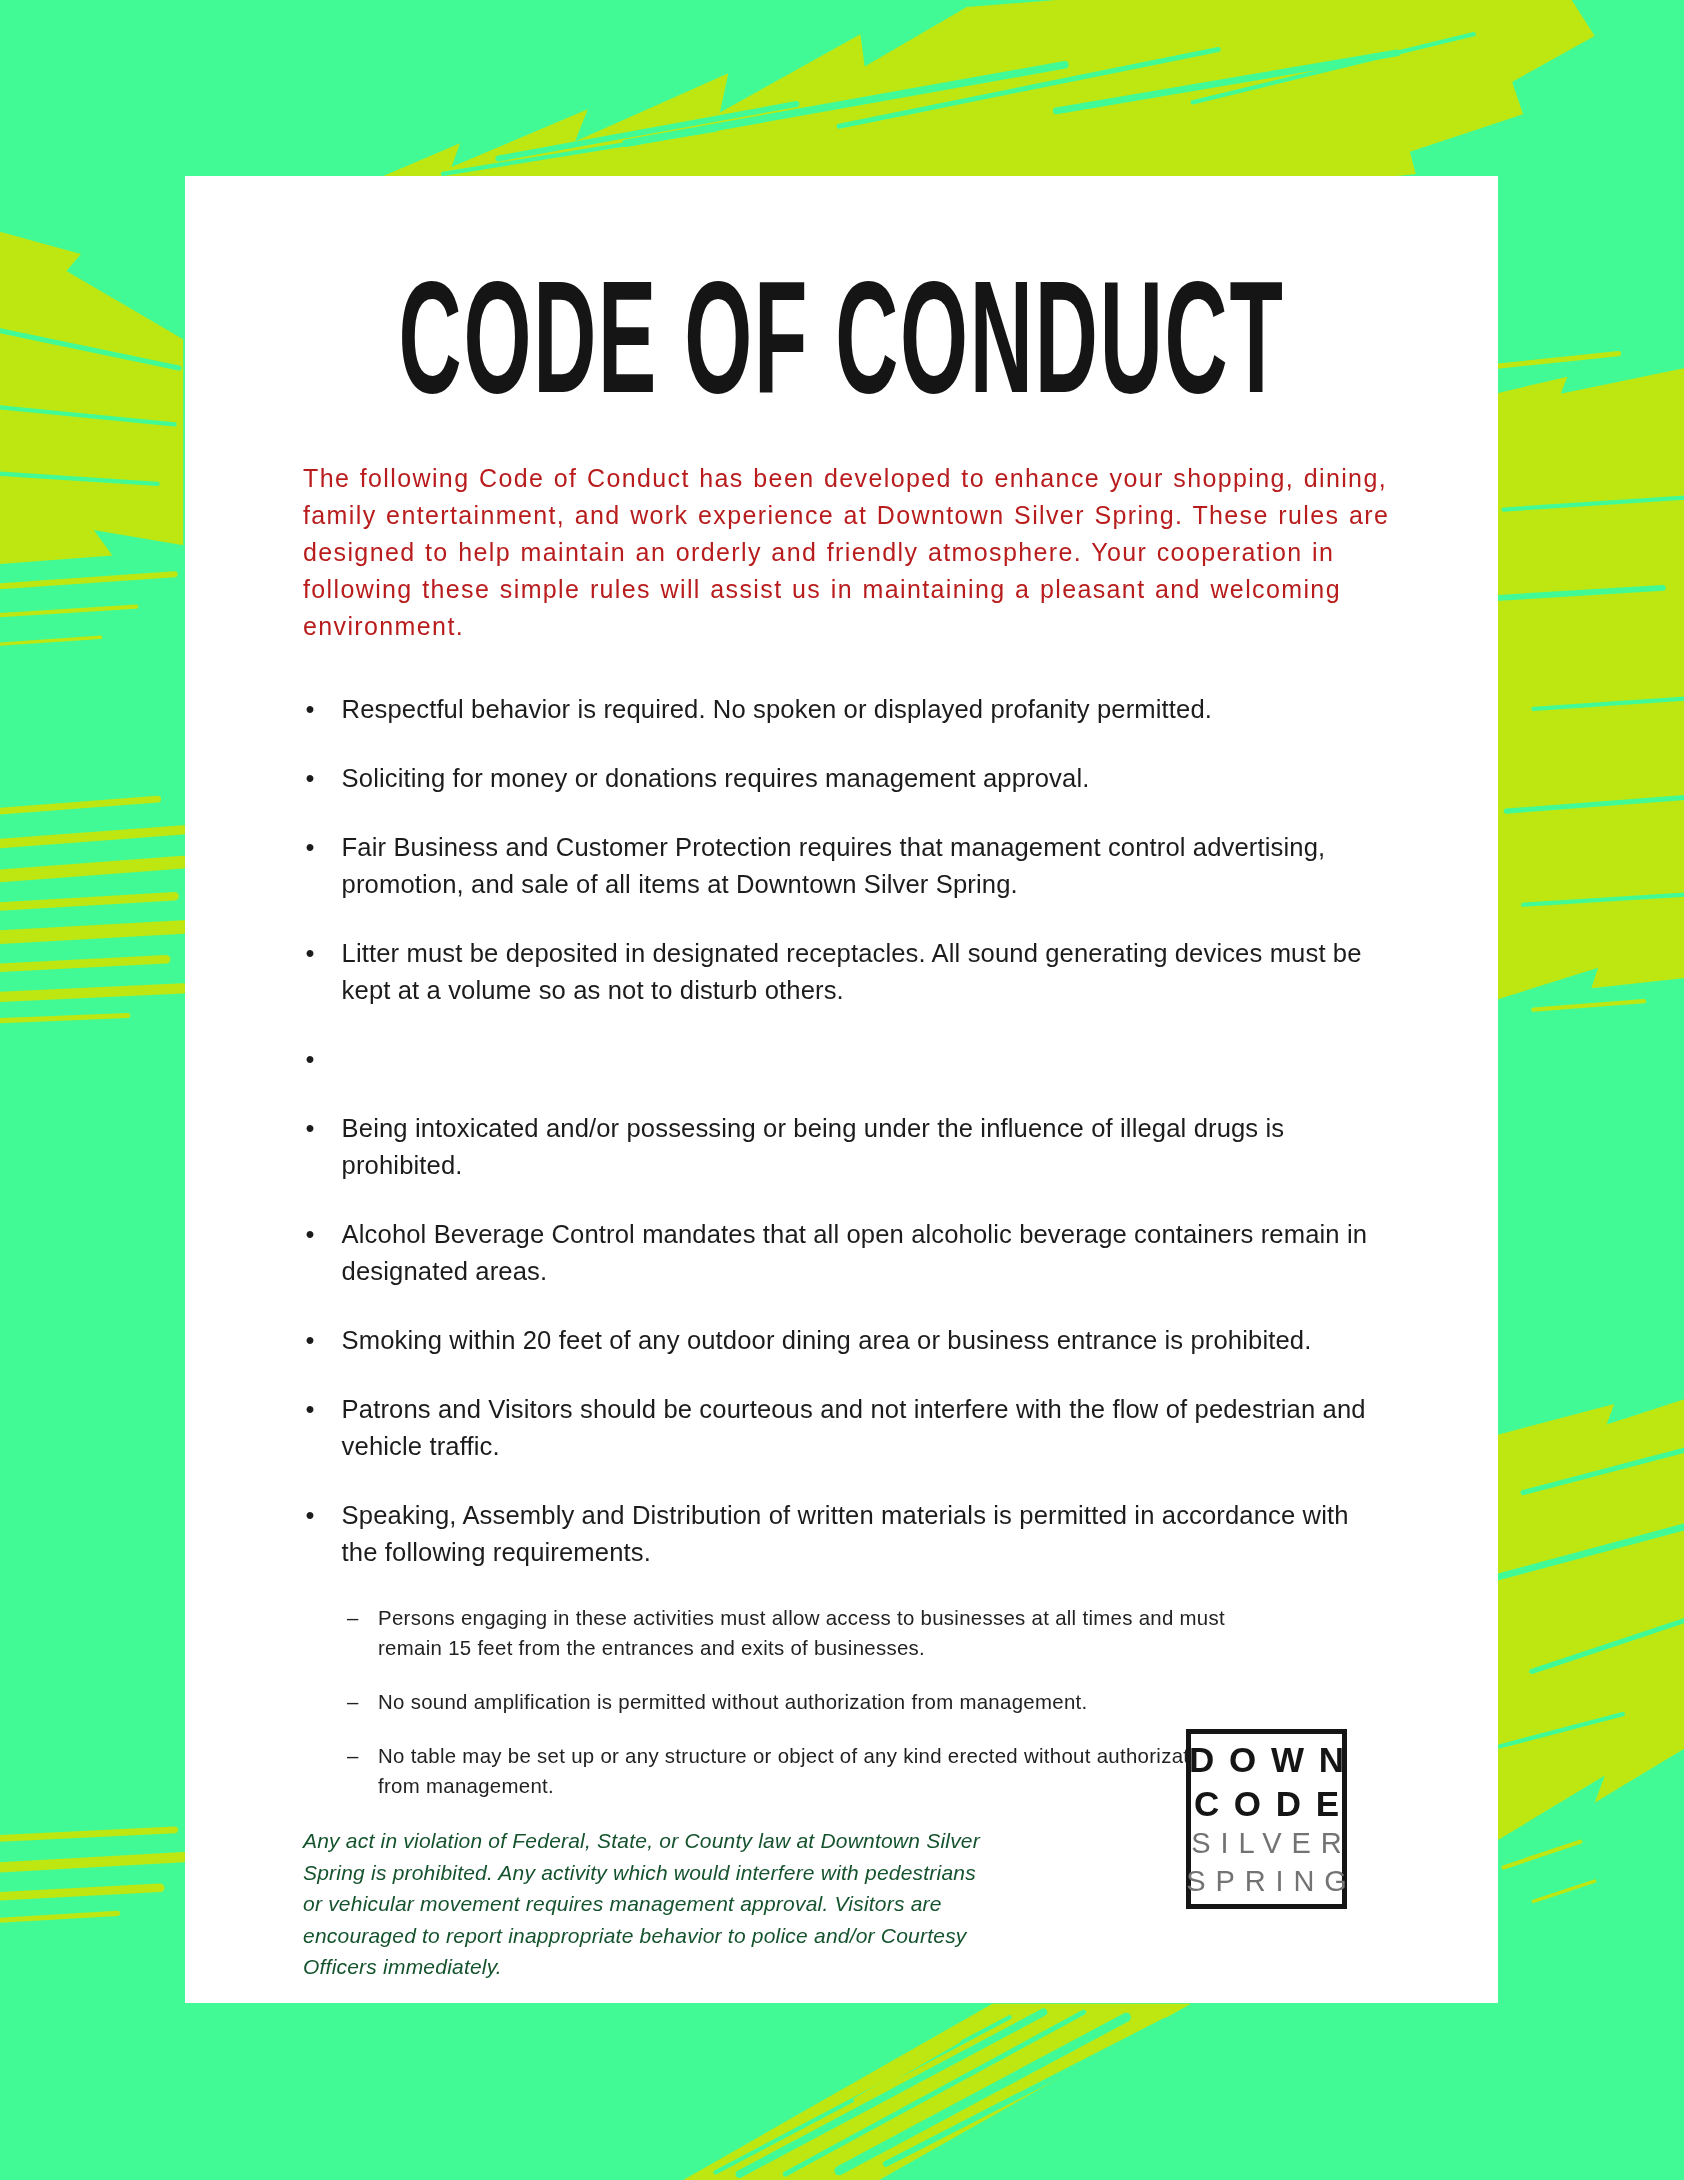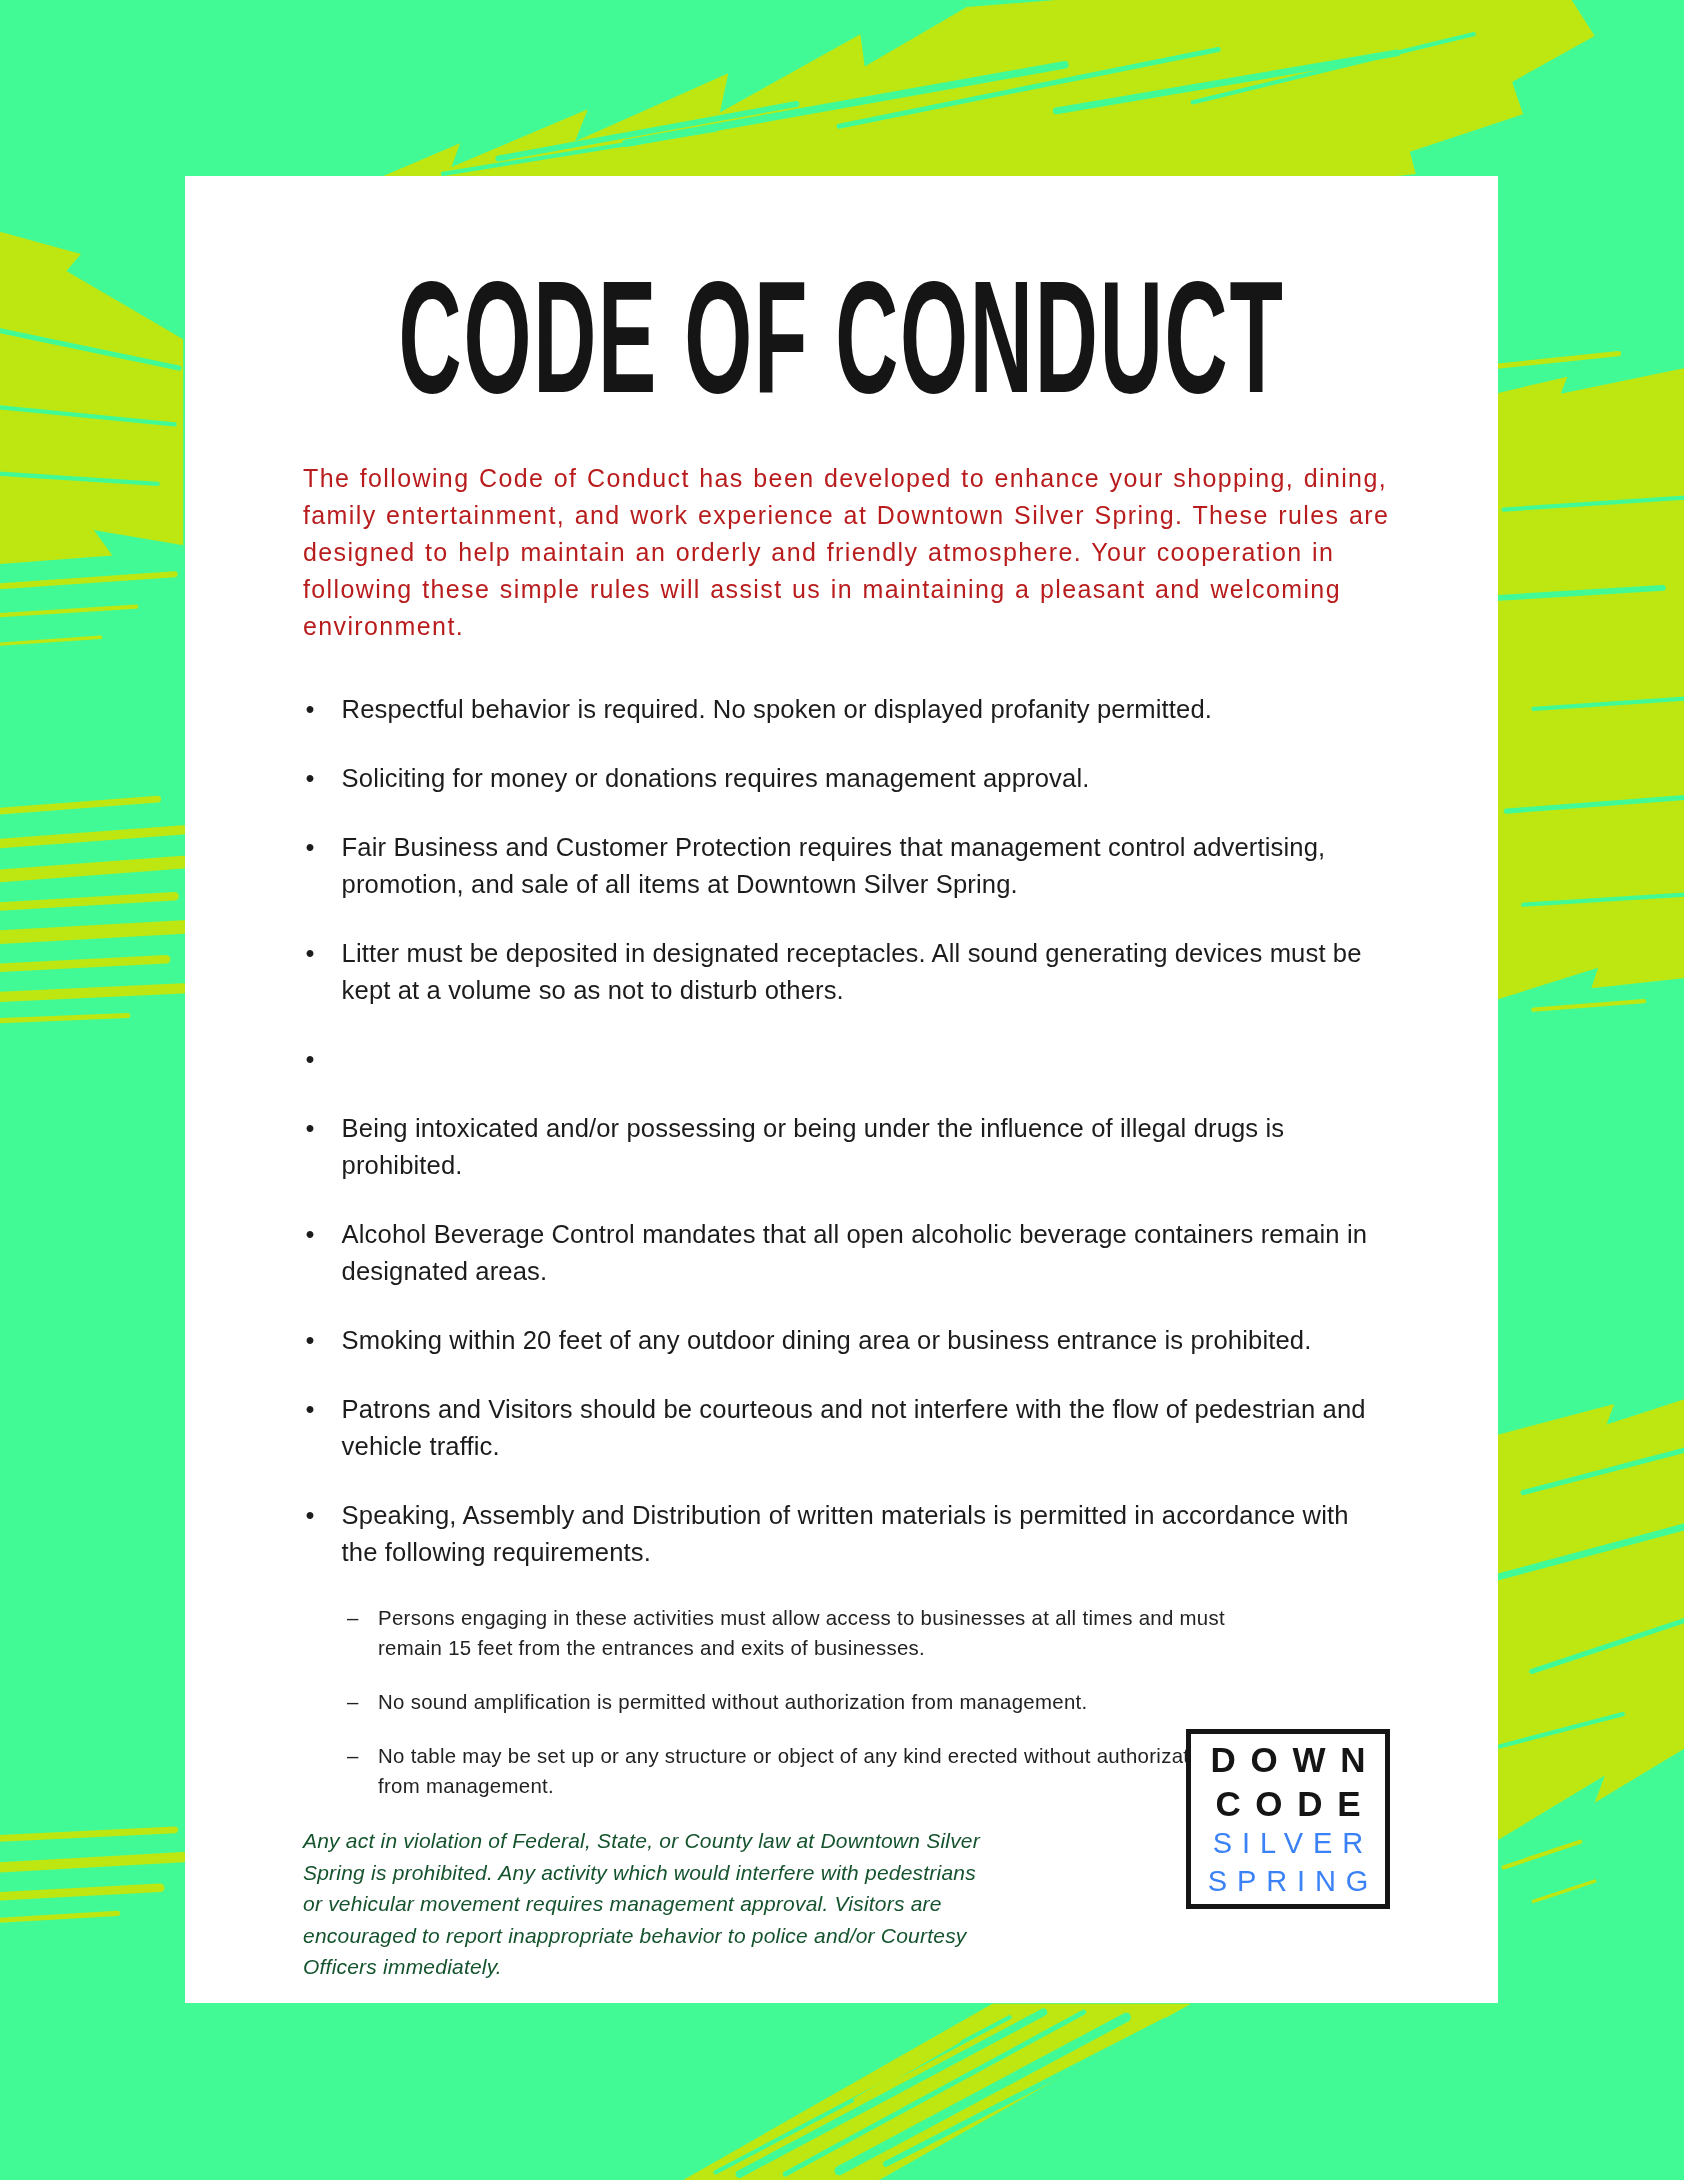--- a/index.html
+++ b/index.html
@@ -27,26 +27,26 @@
   .rules li{display:flex;margin-bottom:32px;font-size:25.6px;line-height:37px;color:#1c1c1c;letter-spacing:0.005em;}
   .bullet-marker{flex:none;width:36px;padding-left:2.6px;}
 
   .sub-rules{list-style:none;margin:0 0 0 162px;padding:0;width:890px;}
   .sub-rules li{display:flex;margin-bottom:24px;font-size:20.4px;line-height:30px;color:#222;letter-spacing:0.015em;}
   .dash-marker{flex:none;width:31px;}
 
   .legal{margin:12px 0 0 118px;width:681px;font-style:italic;font-size:21px;line-height:31.5px;
          color:#14532d;letter-spacing:0.01em;}
 
-  .logo{position:absolute;left:1001px;top:1553px;width:204px;height:180px;border:5.1px solid #151515;
+  .logo{position:absolute;left:1001px;top:1553px;width:161px;height:180px;border:5.1px solid #151515;
         box-sizing:border-box;background:#fff;display:flex;flex-direction:column;align-items:center;
         justify-content:center;gap:8.5px;}
   .logo-line{line-height:1;color:#151515;white-space:nowrap;}
   .logo-bold{font-size:35px;font-weight:700;letter-spacing:0.42em;margin-right:-0.42em;}
-  .logo-light{font-size:29px;font-weight:400;letter-spacing:0.34em;margin-right:-0.34em;color:#3b82f6;}
+  .logo-light{font-size:29px;font-weight:400;letter-spacing:0.34em;margin-right:-0.34em;color:#737373;}
 </style>
 </head>
 <body>
 
 <div id="poster">
 
   <svg class="bg-art" width="1685" height="2181" viewBox="0 0 1978 2560" aria-hidden="true">
 
     <g>
       <polygon class="brush" points="430,215 540,168 530,196 690,128 675,166 855,86 845,132 1010,40 1015,78 1135,8 1240,0 1845,0 1872,42 1775,96 1788,134 1655,178 1662,204 1560,215 1000,215"></polygon>

